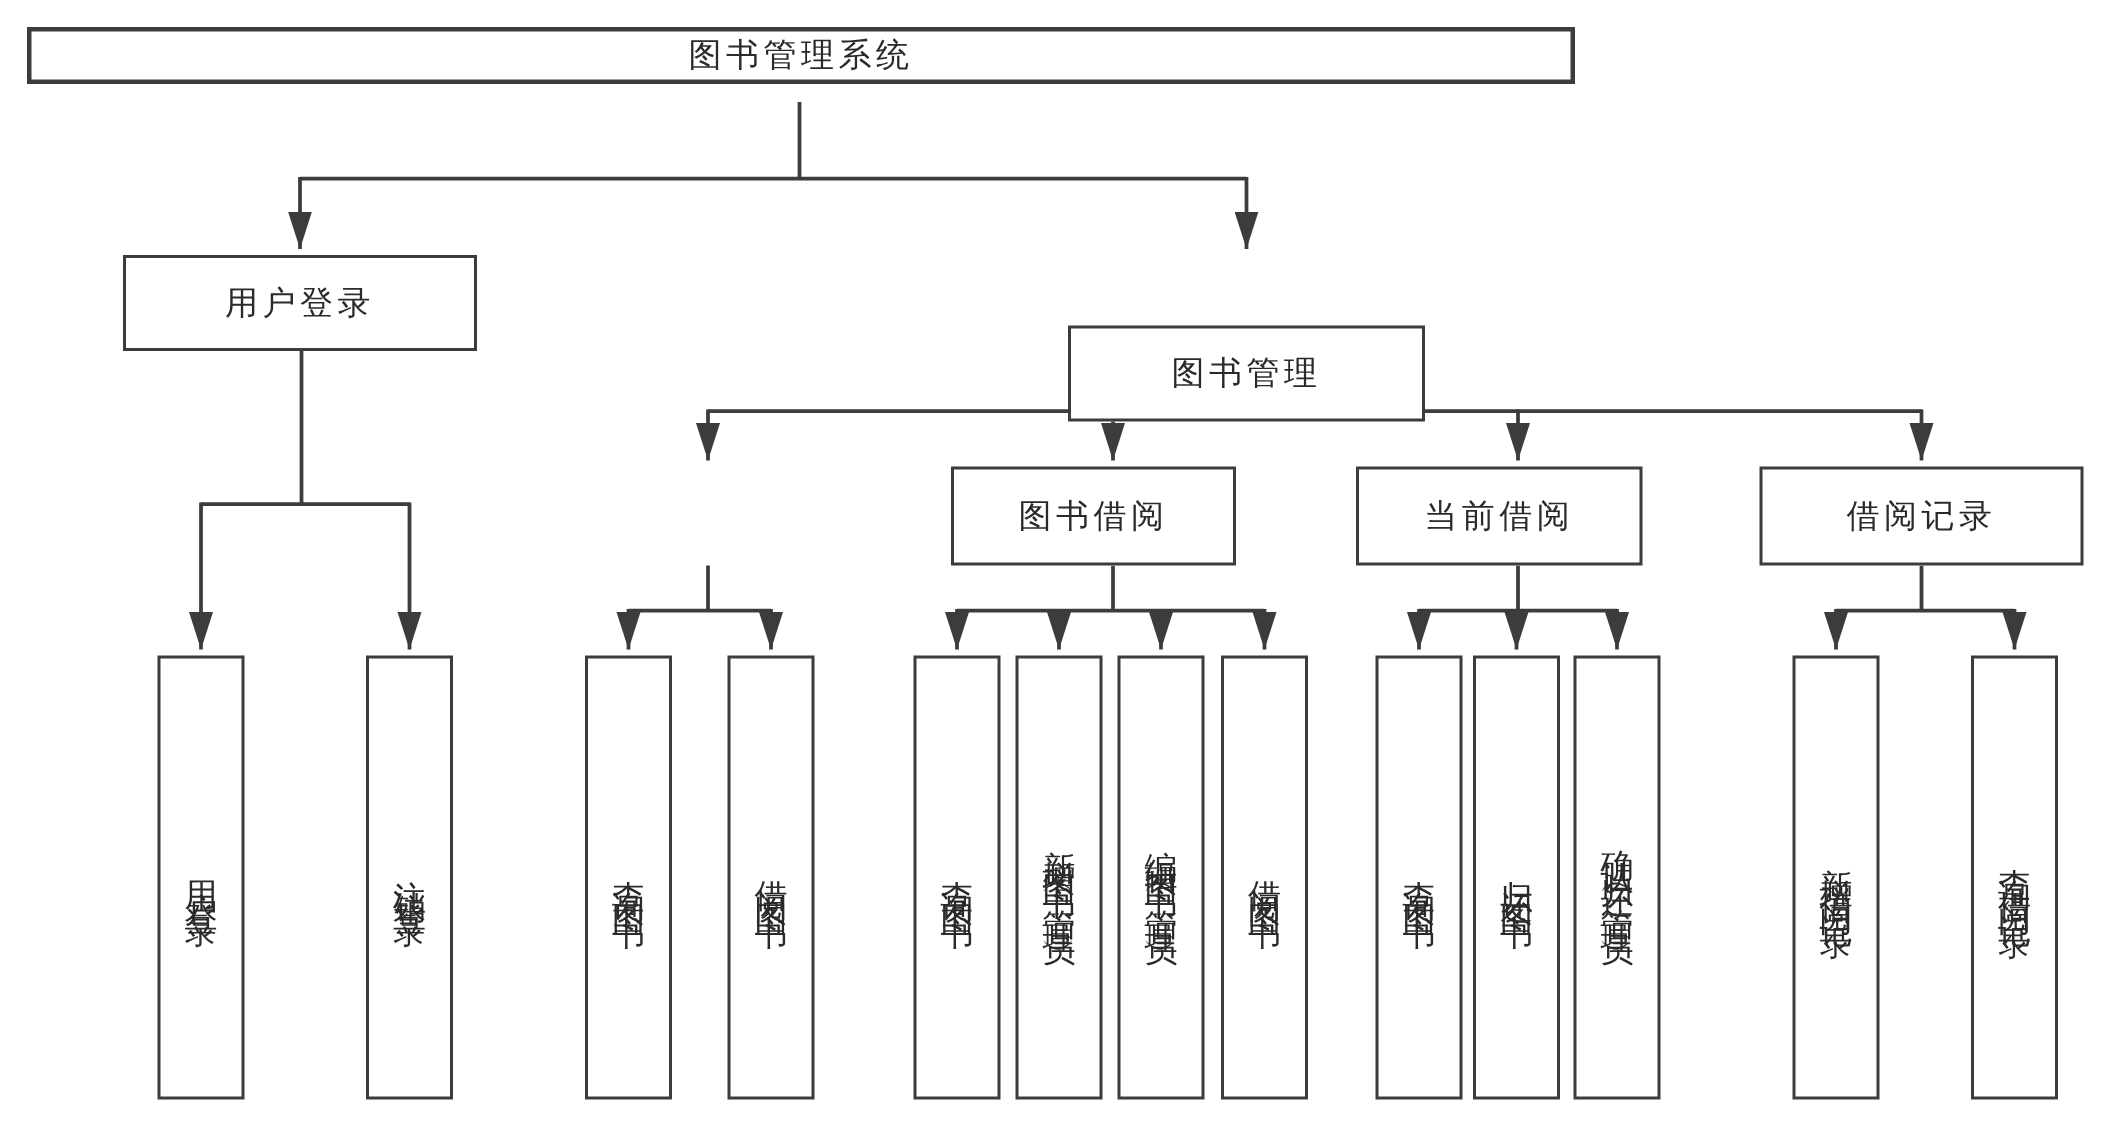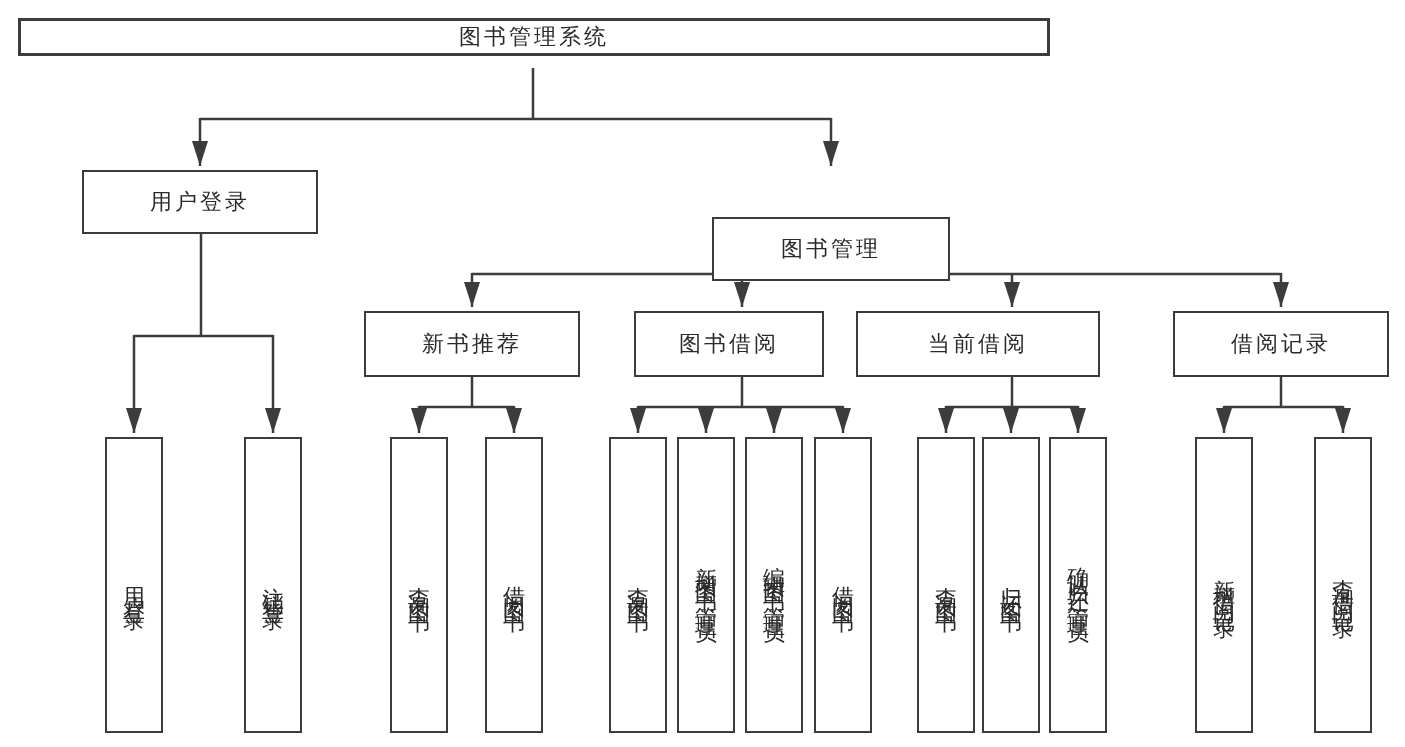--- a/index.html
+++ b/index.html
@@ -108,23 +108,22 @@
     <line x1="1078" y1="406" x2="1078" y2="433" marker-end="url(#arrowhead)"></line>
     <line x1="1224" y1="406" x2="1224" y2="433" marker-end="url(#arrowhead)"></line>
     <line x1="1343" y1="406" x2="1343" y2="433" marker-end="url(#arrowhead)"></line>
   </svg>
 
   <div class="node root" style="left:18px; top:18px; width:1032px; height:38px;">图书管理系统</div>
 
   <div class="node" style="left:82px; top:170px; width:236px; height:64px;">用户登录</div>
   <div class="node" style="left:712px; top:170px; width:238px; height:64px;margin-top:47px;">图书管理</div>
 
-  <div class="node" style="left:364px; top:311px; width:216px; height:66px;">新书推荐</div>
   <div class="node" style="left:634px; top:311px; width:190px; height:66px;">图书借阅</div>
-  <div class="node" style="left:856px; top:311px; width:244px; height:66px;">当前借阅</div>
+  <div class="node" style="left:904px; top:311px; width:191px; height:66px;">当前借阅</div>
   <div class="node" style="left:1173px; top:311px; width:216px; height:66px;">借阅记录</div>
 
   <div class="node leaf" style="left:105px;">
     <div class="vtext">用户登录</div>
   </div>
   <div class="node leaf" style="left:244px;">
     <div class="vtext">注销登录</div>
   </div>
   <div class="node leaf" style="left:390px;">
     <div class="vtext">查询图书</div>

